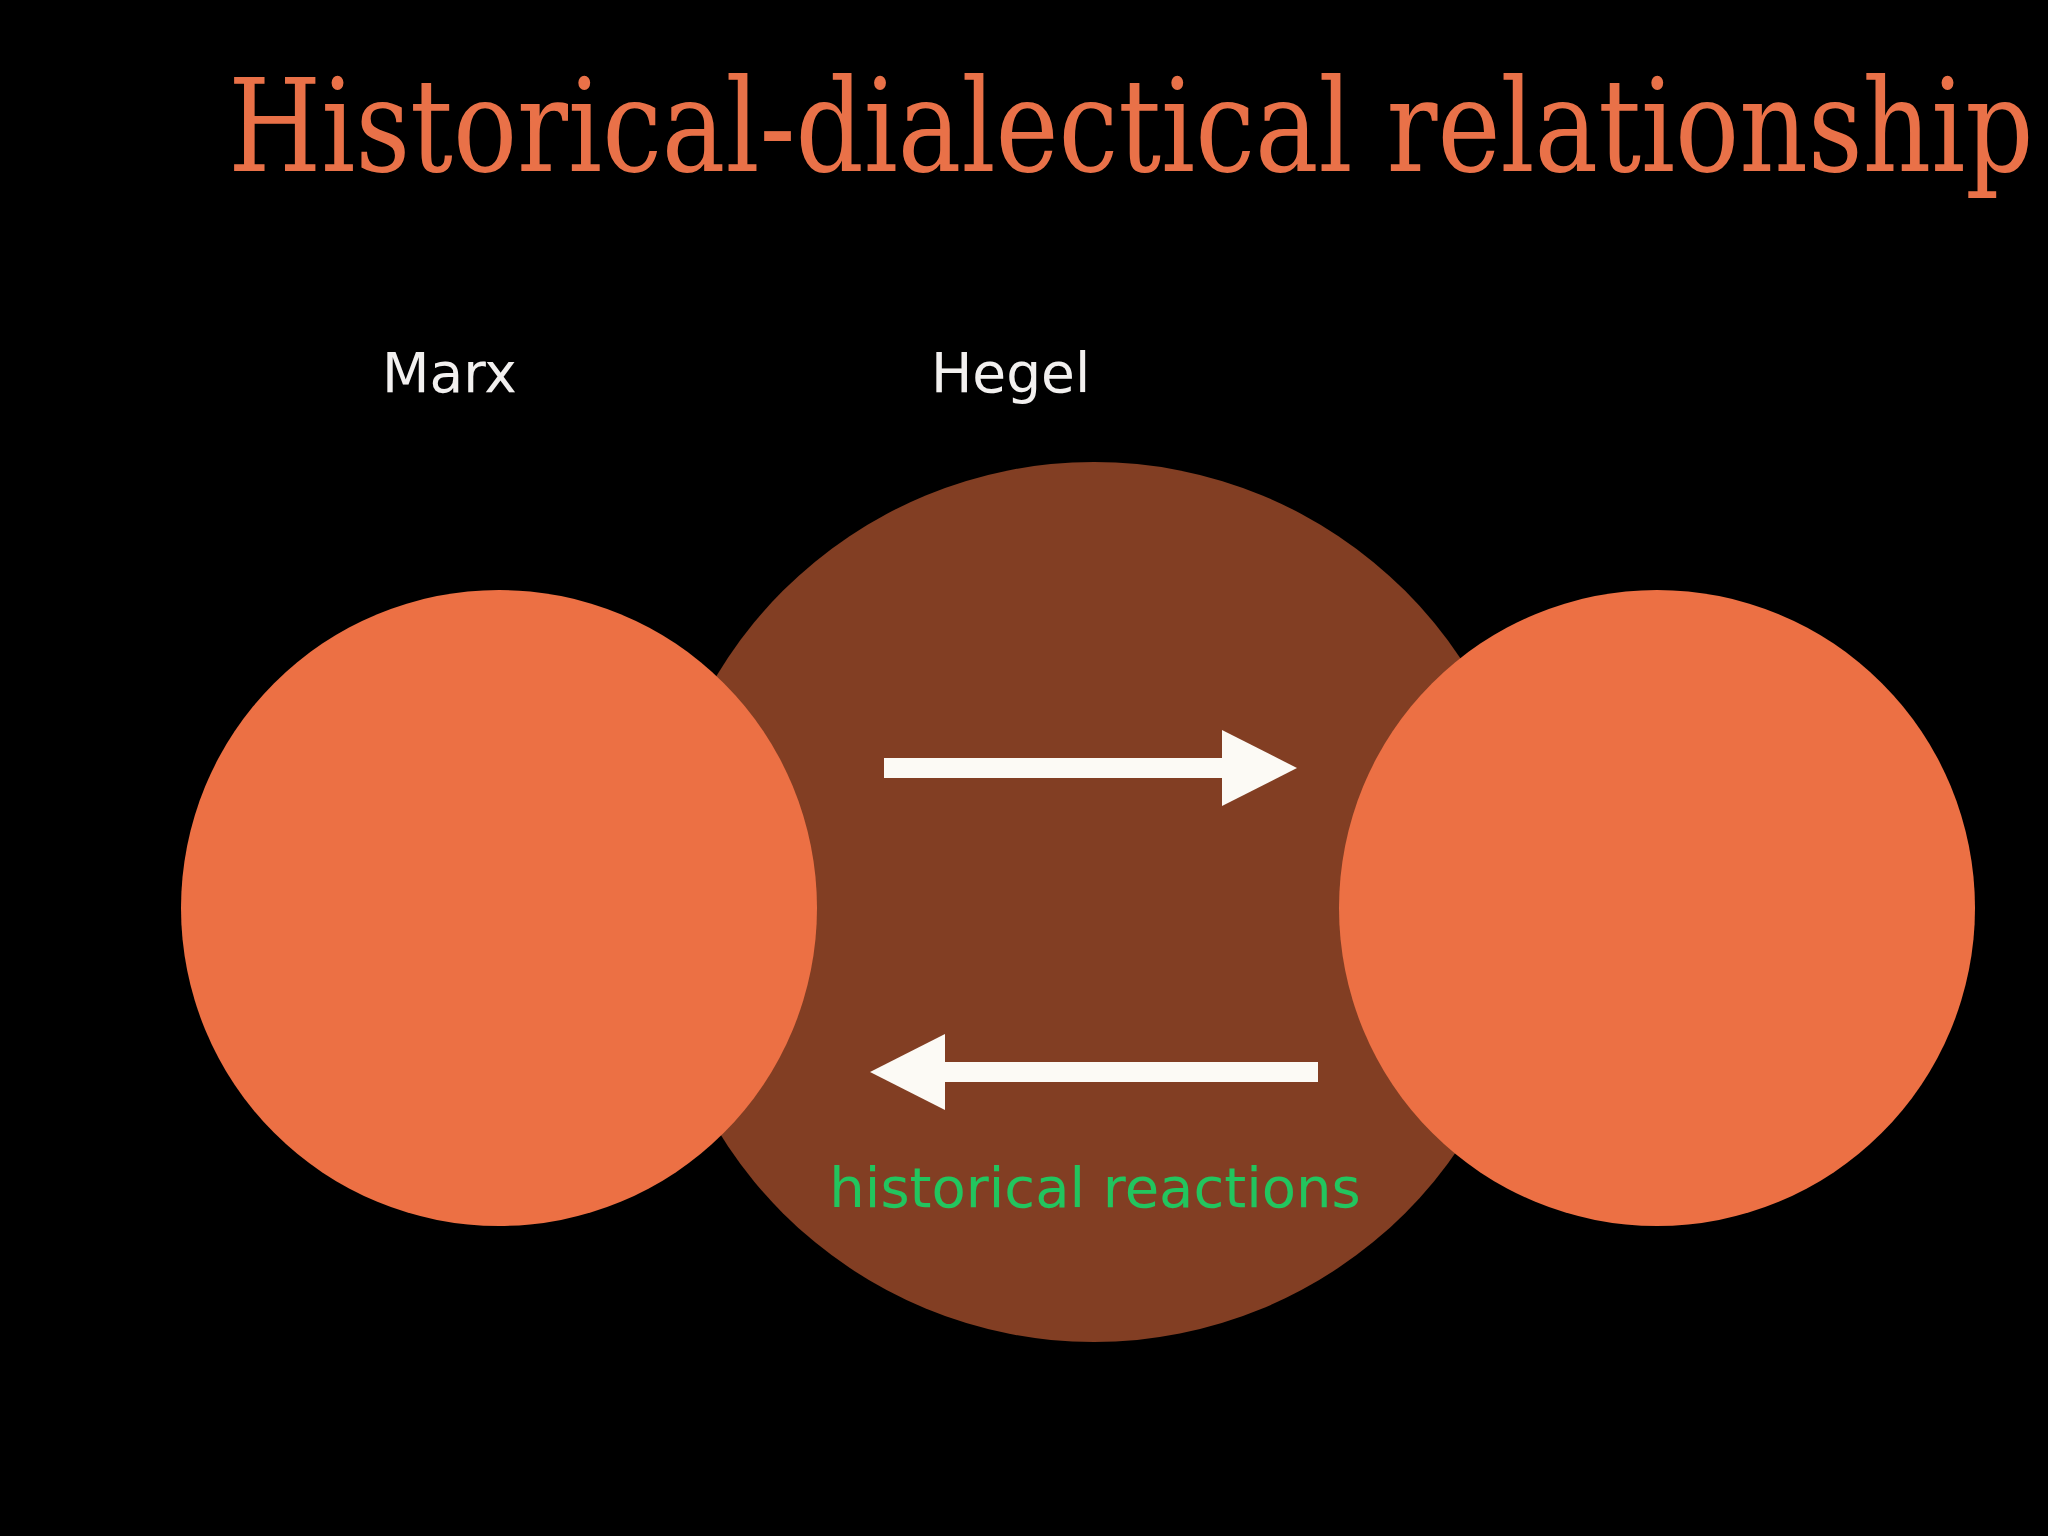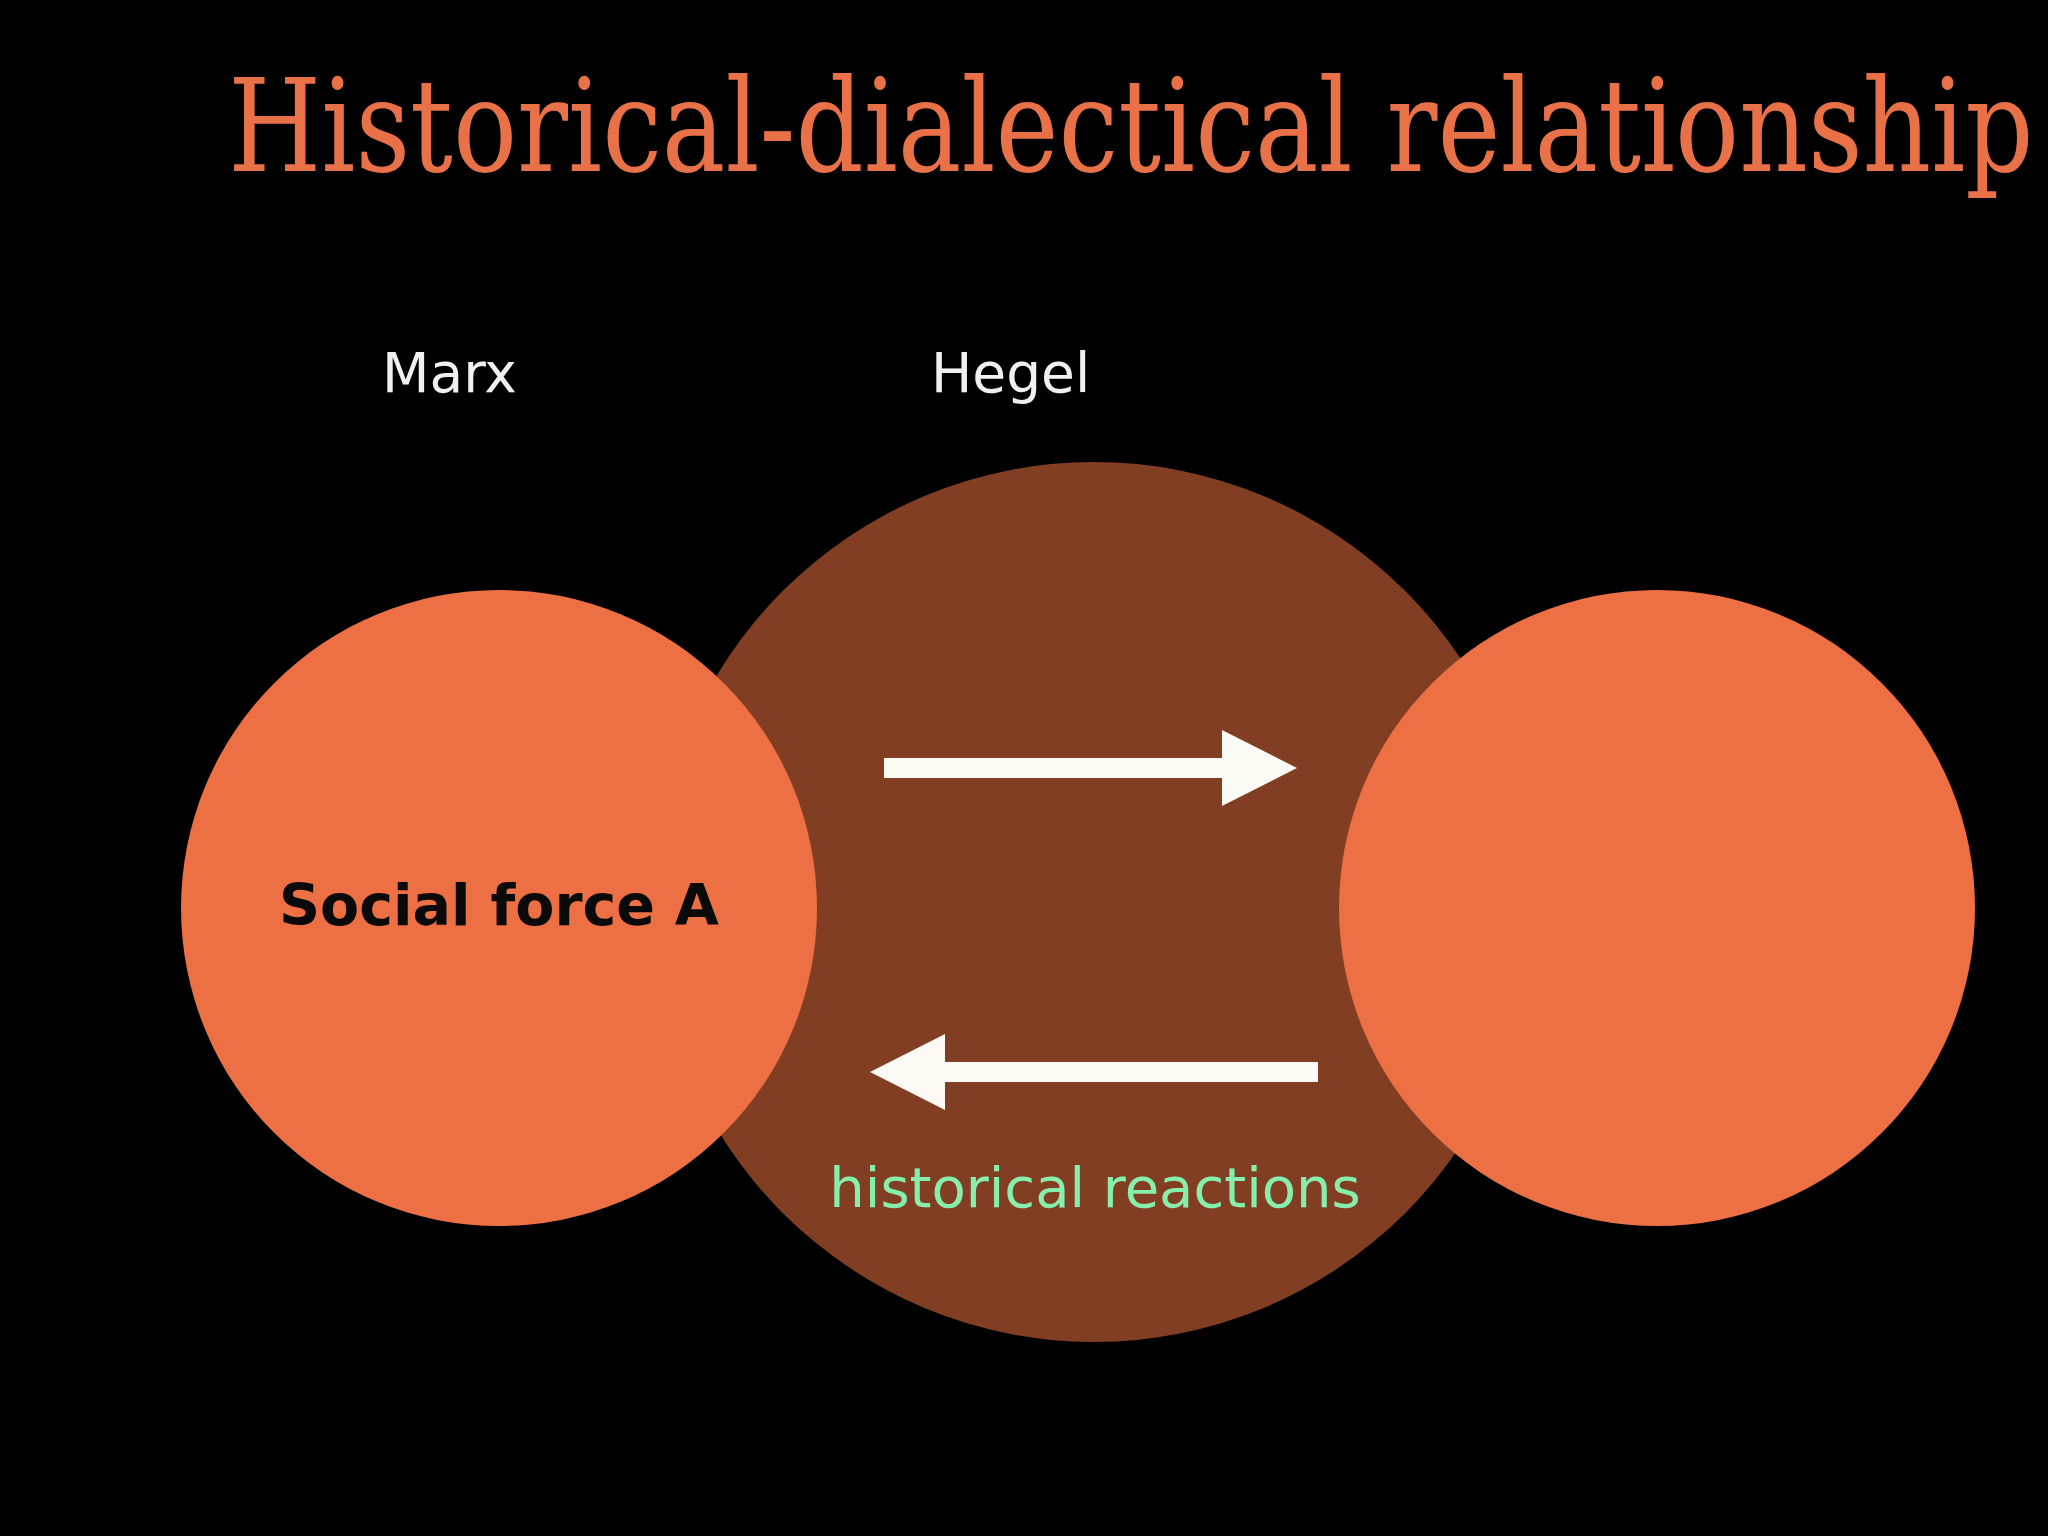--- a/index.html
+++ b/index.html
@@ -80,21 +80,21 @@
     border-bottom:38px solid transparent;
     border-right:75px solid #FCFAF5;
   }
   .reaction-label{
     position:absolute;
     z-index:3;
     left:651px;top:1160px;width:800px;
     text-align:center;
     font-size:56px;
     line-height:1.0;
-    color:#86efac;
+    color:#22c55e;
     white-space:nowrap;
   }
 </style>
 </head>
 <body>
 
 <div class="slide">
 
   <h1 class="title">Historical-dialectical relationship</h1>
 
@@ -107,19 +107,18 @@
   <div class="circle orange left-c"></div>
 
   <div class="circle orange right-c"></div>
 
   <div class="arrow-part shaft fwd-shaft"></div>
   <div class="arrow-part fwd-head"></div>
 
   <div class="arrow-part bwd-head"></div>
   <div class="arrow-part shaft bwd-shaft"></div>
 
-  <div class="force-label a">Social force A</div>
 
 
 
   <div class="reaction-label">historical reactions</div>
 
 </div>
 
 </body></html>

